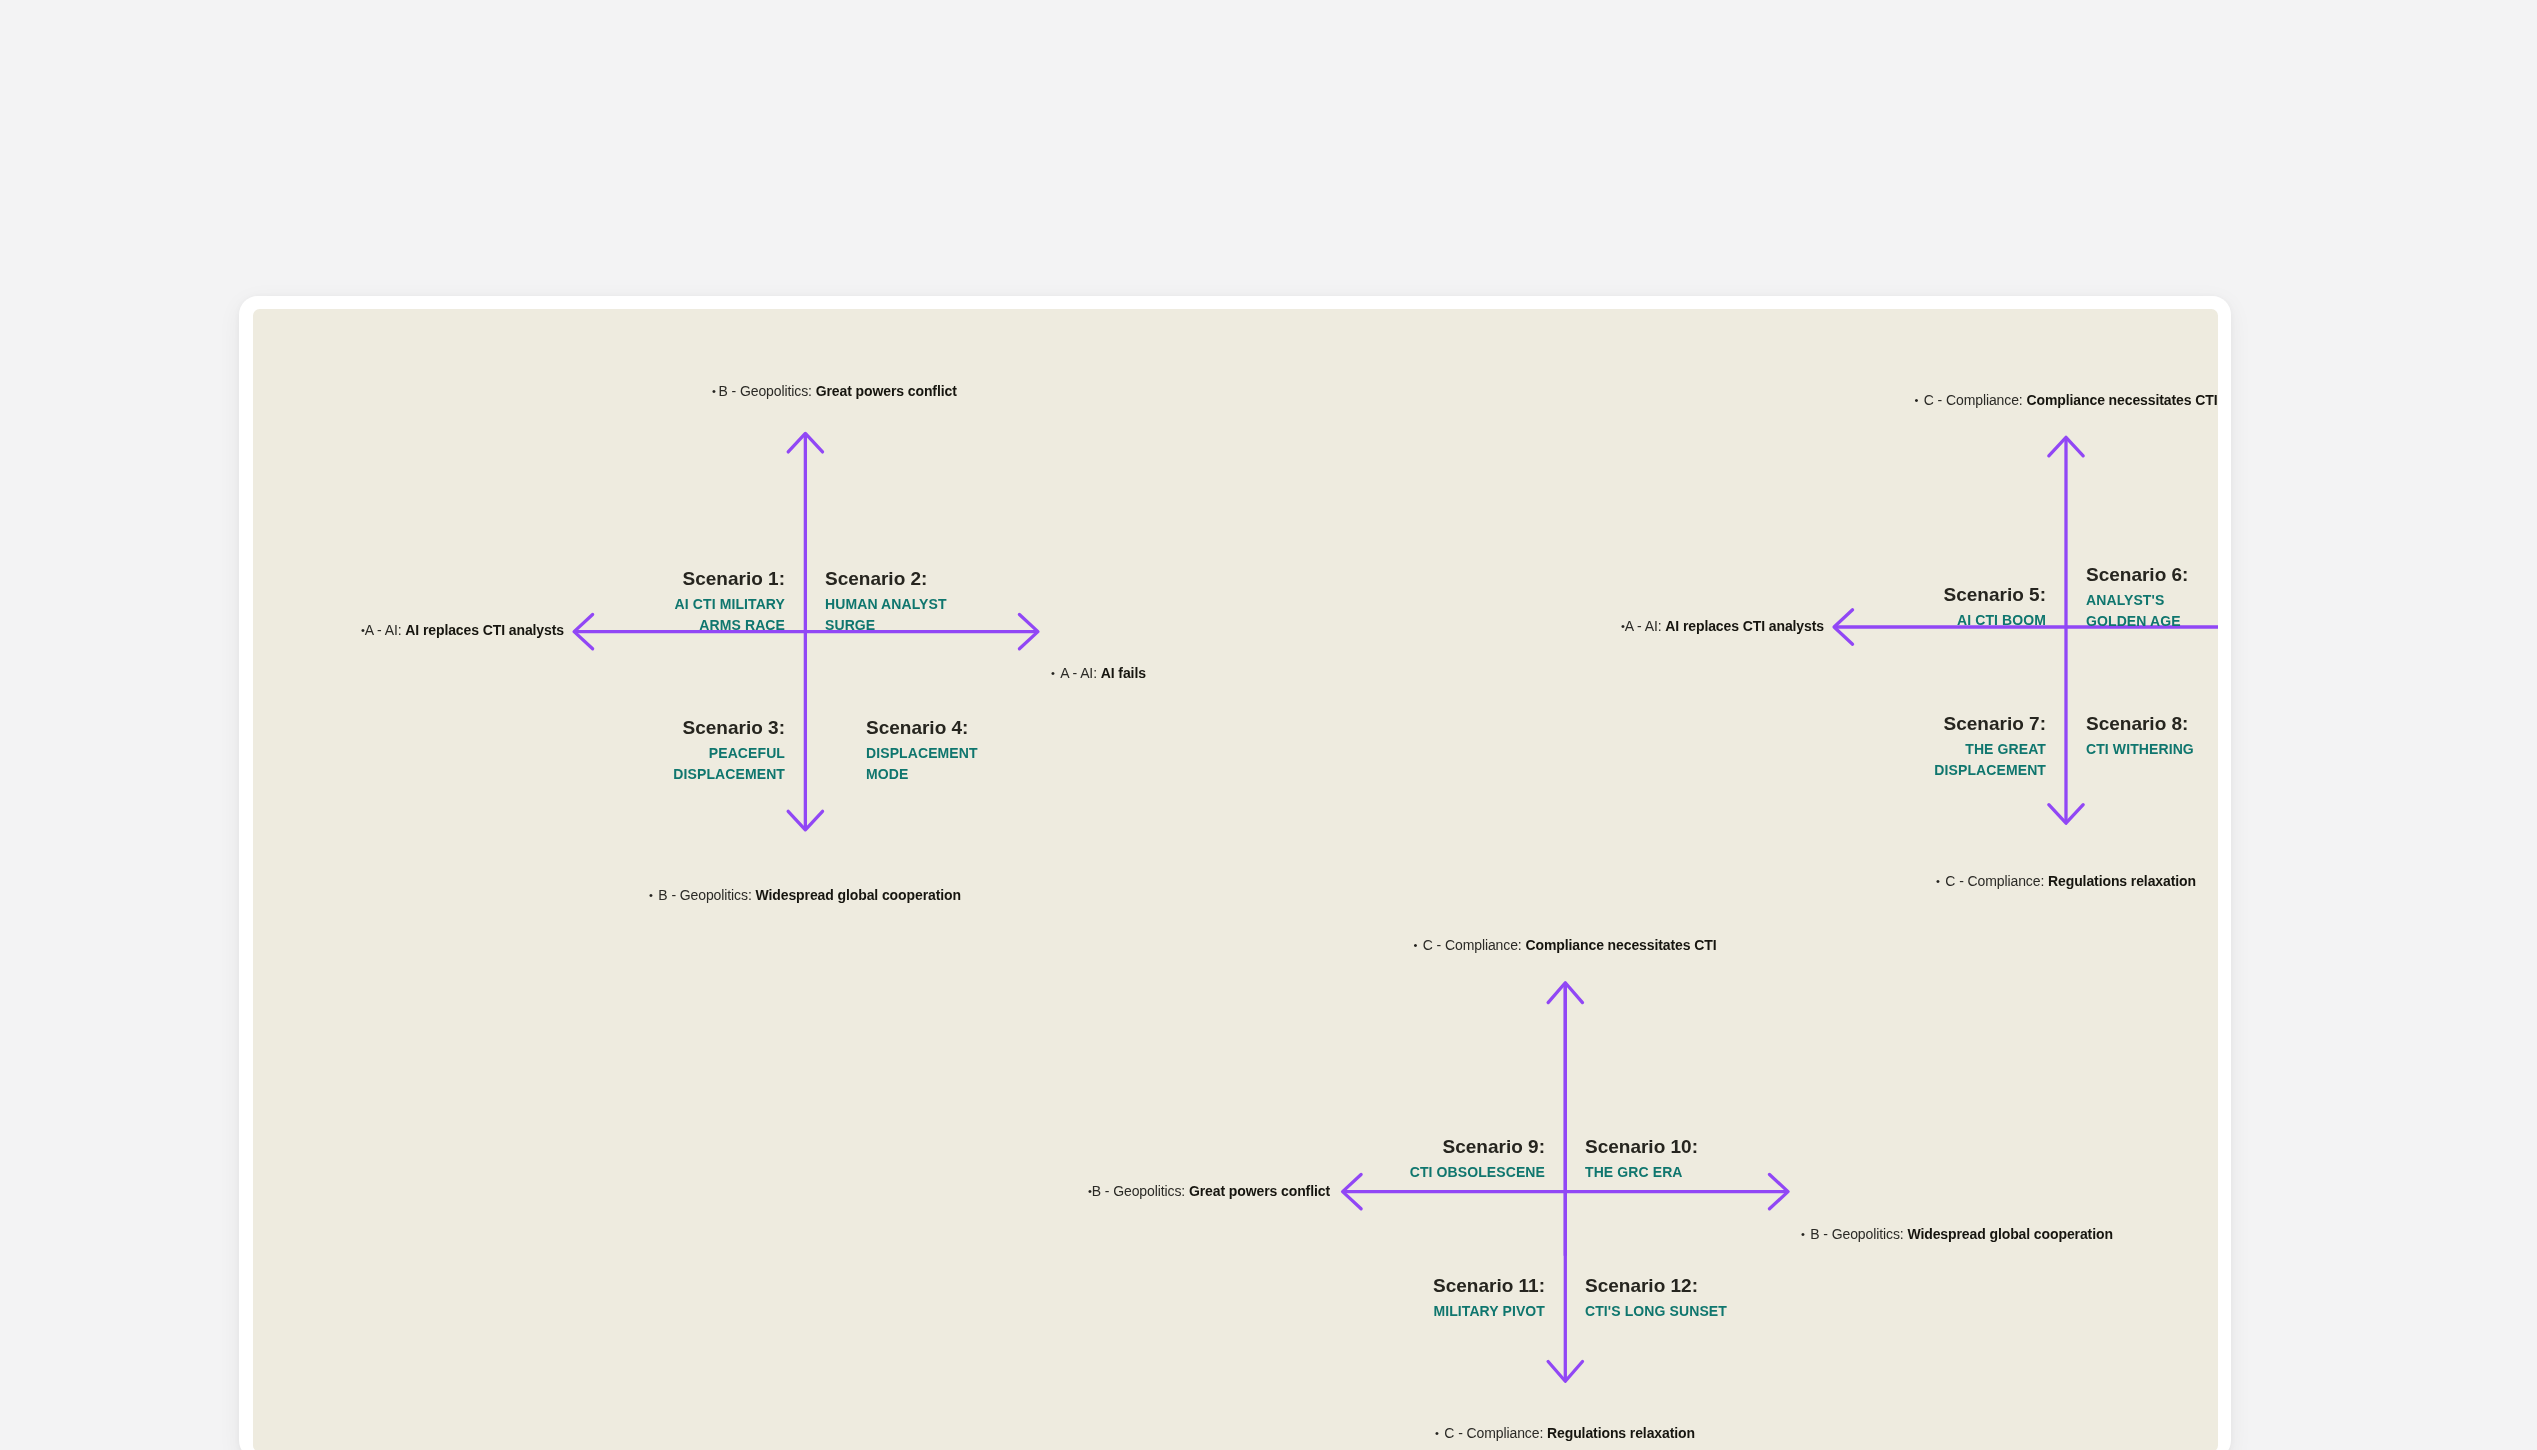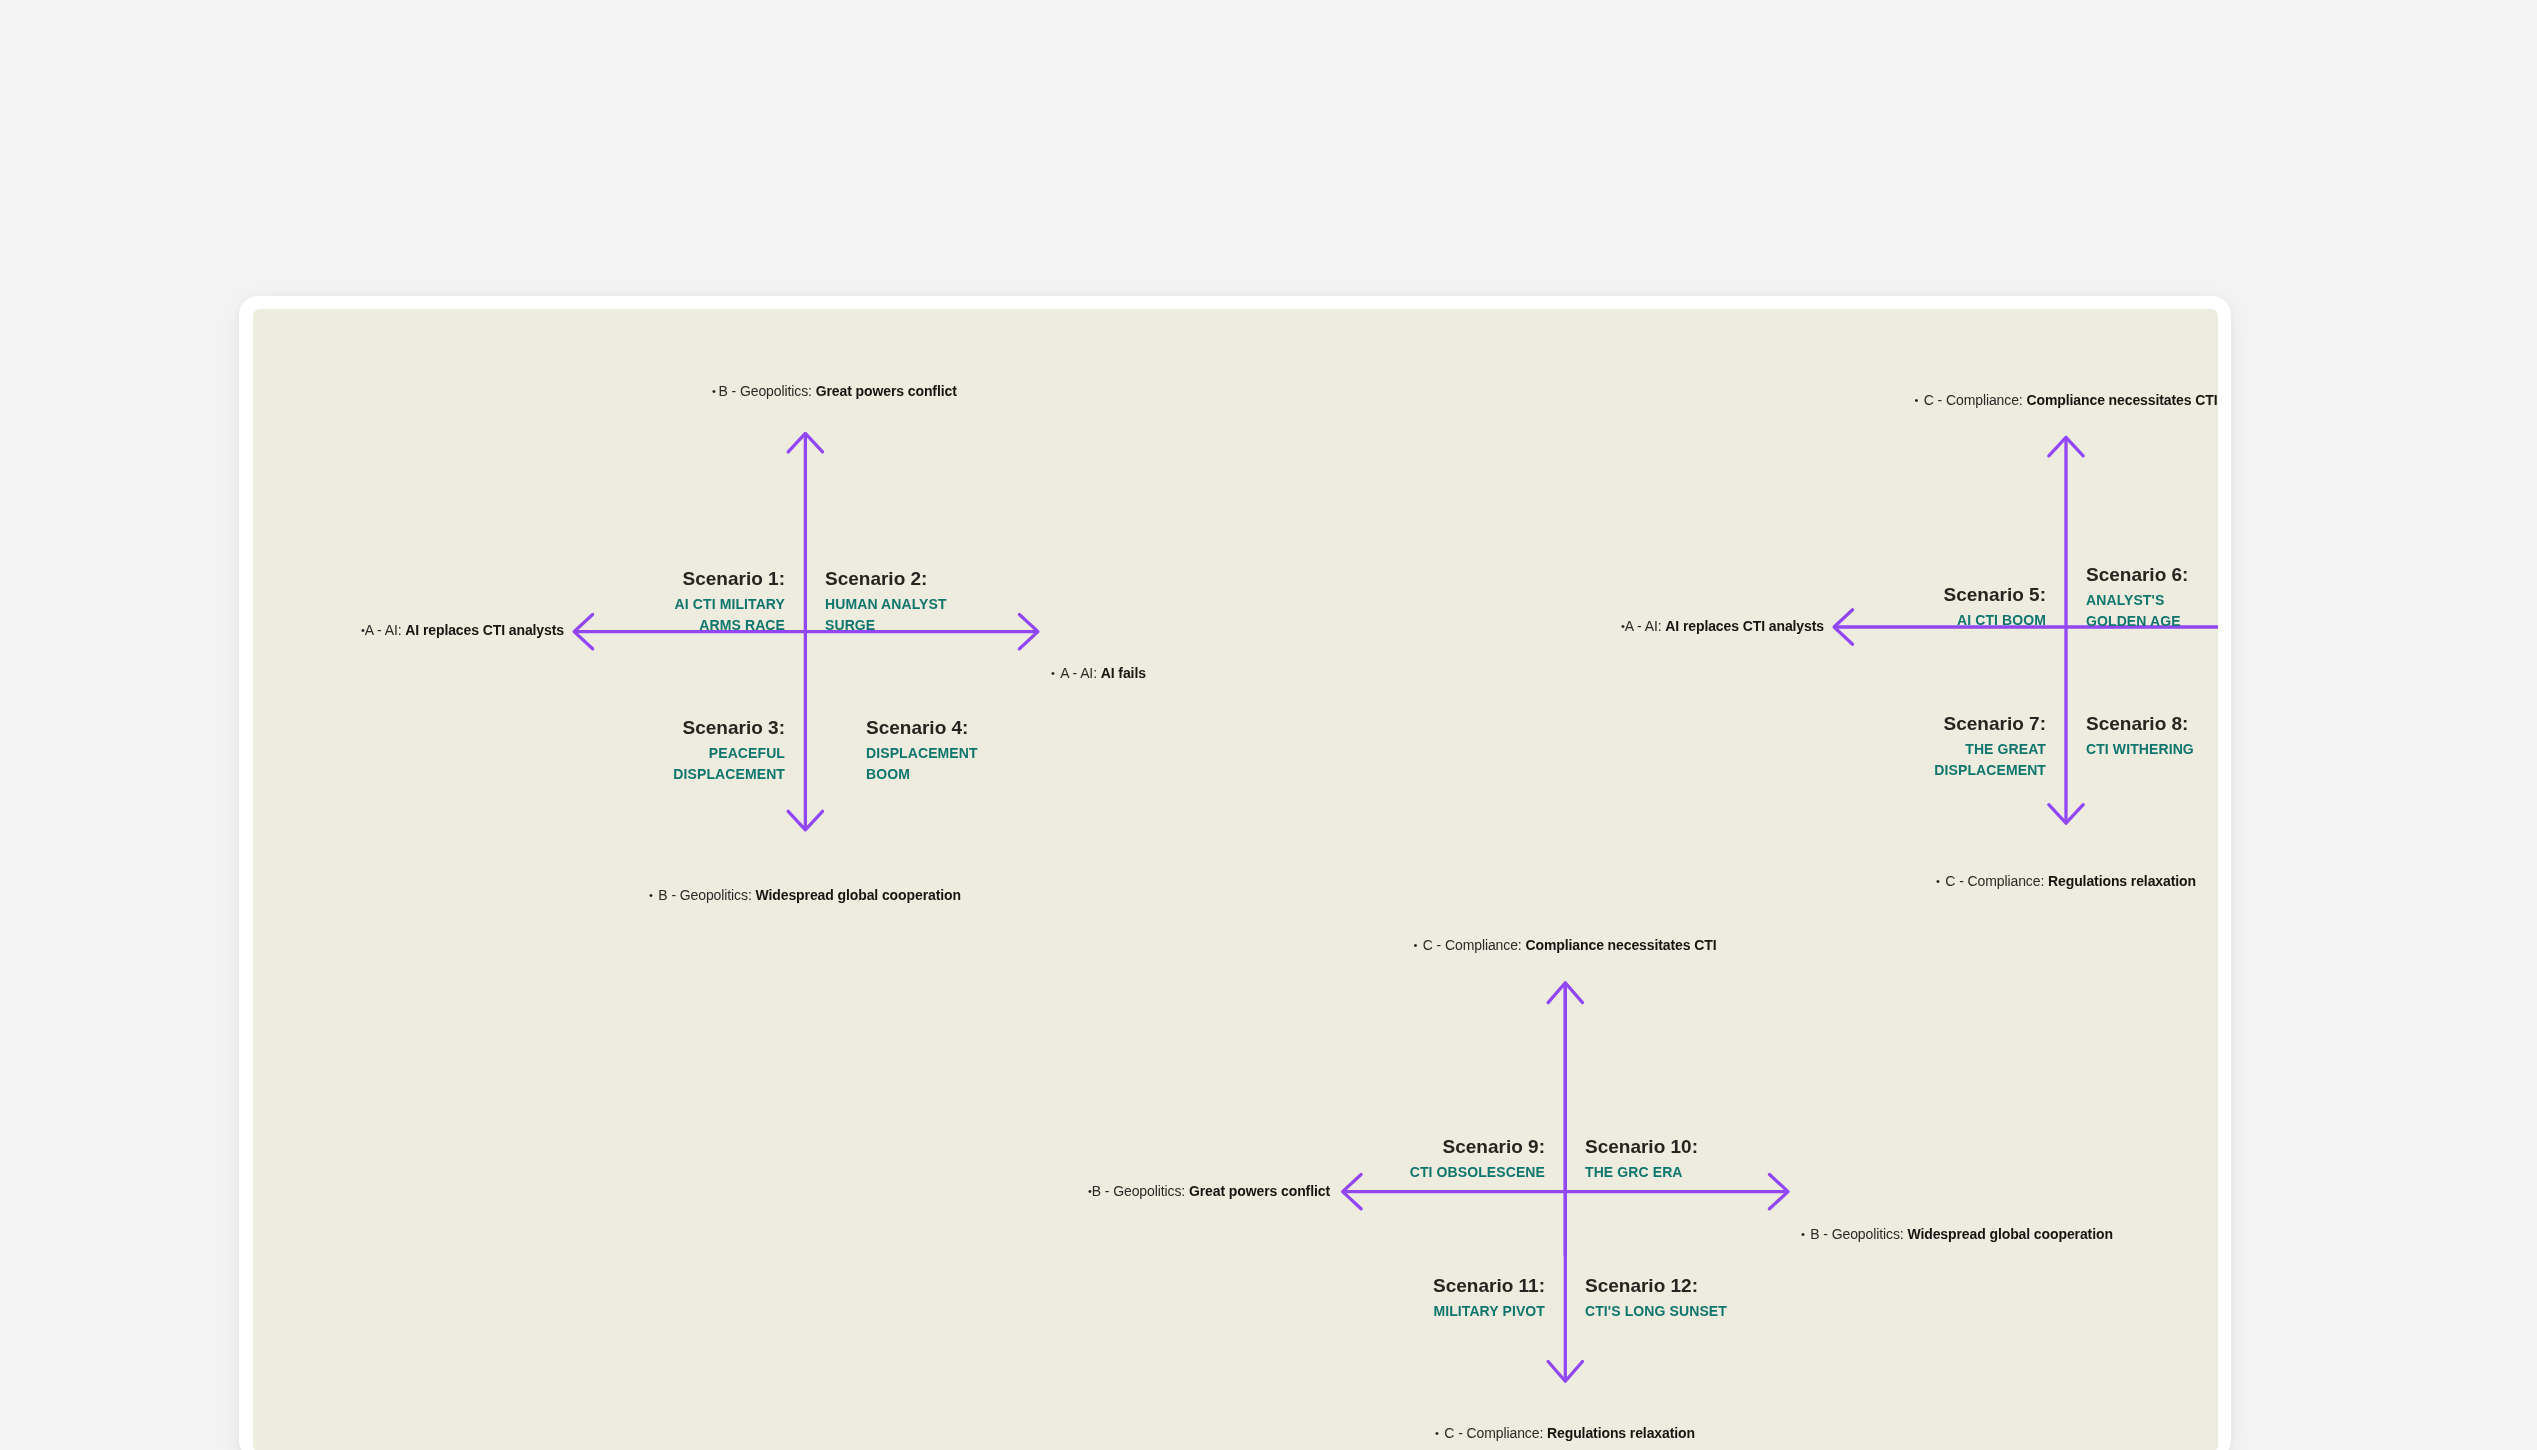--- a/index.html
+++ b/index.html
@@ -148,21 +148,21 @@
 
     <div class="quad q-left" style="left:367px; top:405px; width:165px;">
       <div class="num">Scenario 3:</div>
       <div class="name">PEACEFUL</div>
       <div class="name">DISPLACEMENT</div>
     </div>
 
     <div class="quad q-right" style="left:572px; top:405px; width:192px;margin-left:41px;">
       <div class="num">Scenario 4:</div>
       <div class="name">DISPLACEMENT</div>
-      <div class="name">BOOM</div>
+      <div class="name">MODE</div>
     </div>
   </div>
 
   <div class="matrix" style="left:985px; top:0px; width:978px; height:595px;">
 
     <svg class="axes" width="978" height="595" viewBox="0 0 1480 900">
 
       <line x1="1253" y1="196" x2="1253" y2="776" stroke="#9147f5" stroke-width="5"></line>
       <polyline points="1227,222 1253,194 1279,222" fill="none" stroke="#9147f5" stroke-width="5" stroke-linecap="round" stroke-linejoin="round"></polyline>
       <polyline points="1227,750 1253,778 1279,750" fill="none" stroke="#9147f5" stroke-width="5" stroke-linecap="round" stroke-linejoin="round"></polyline>

